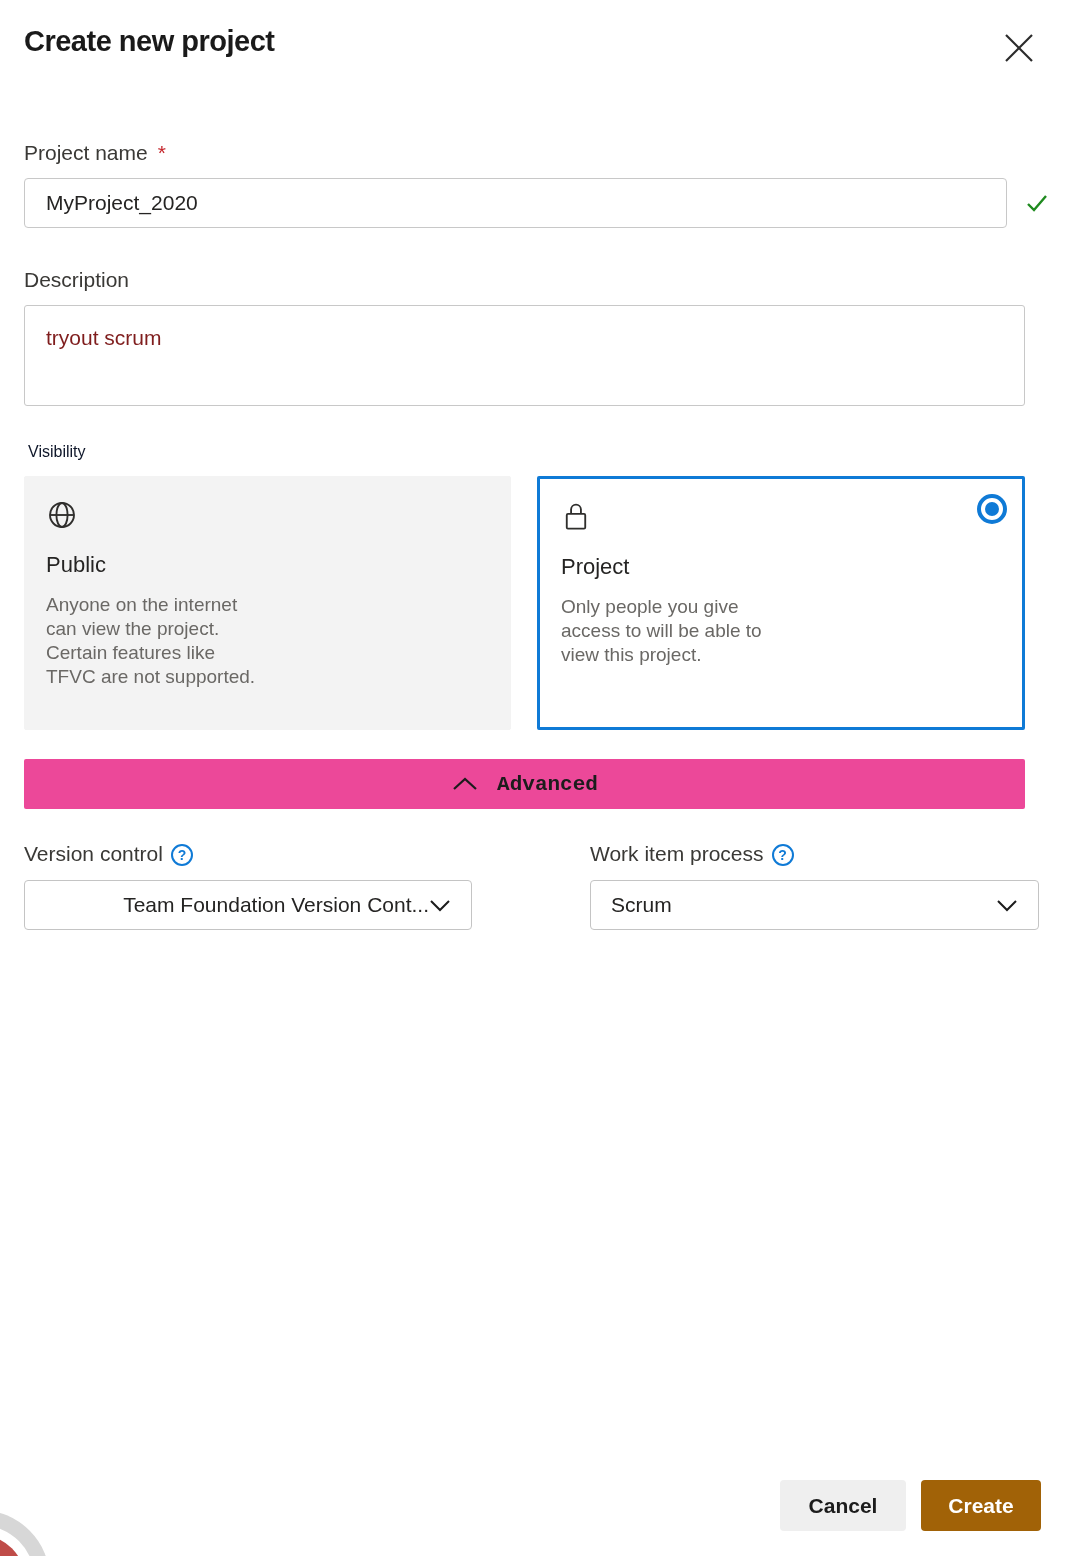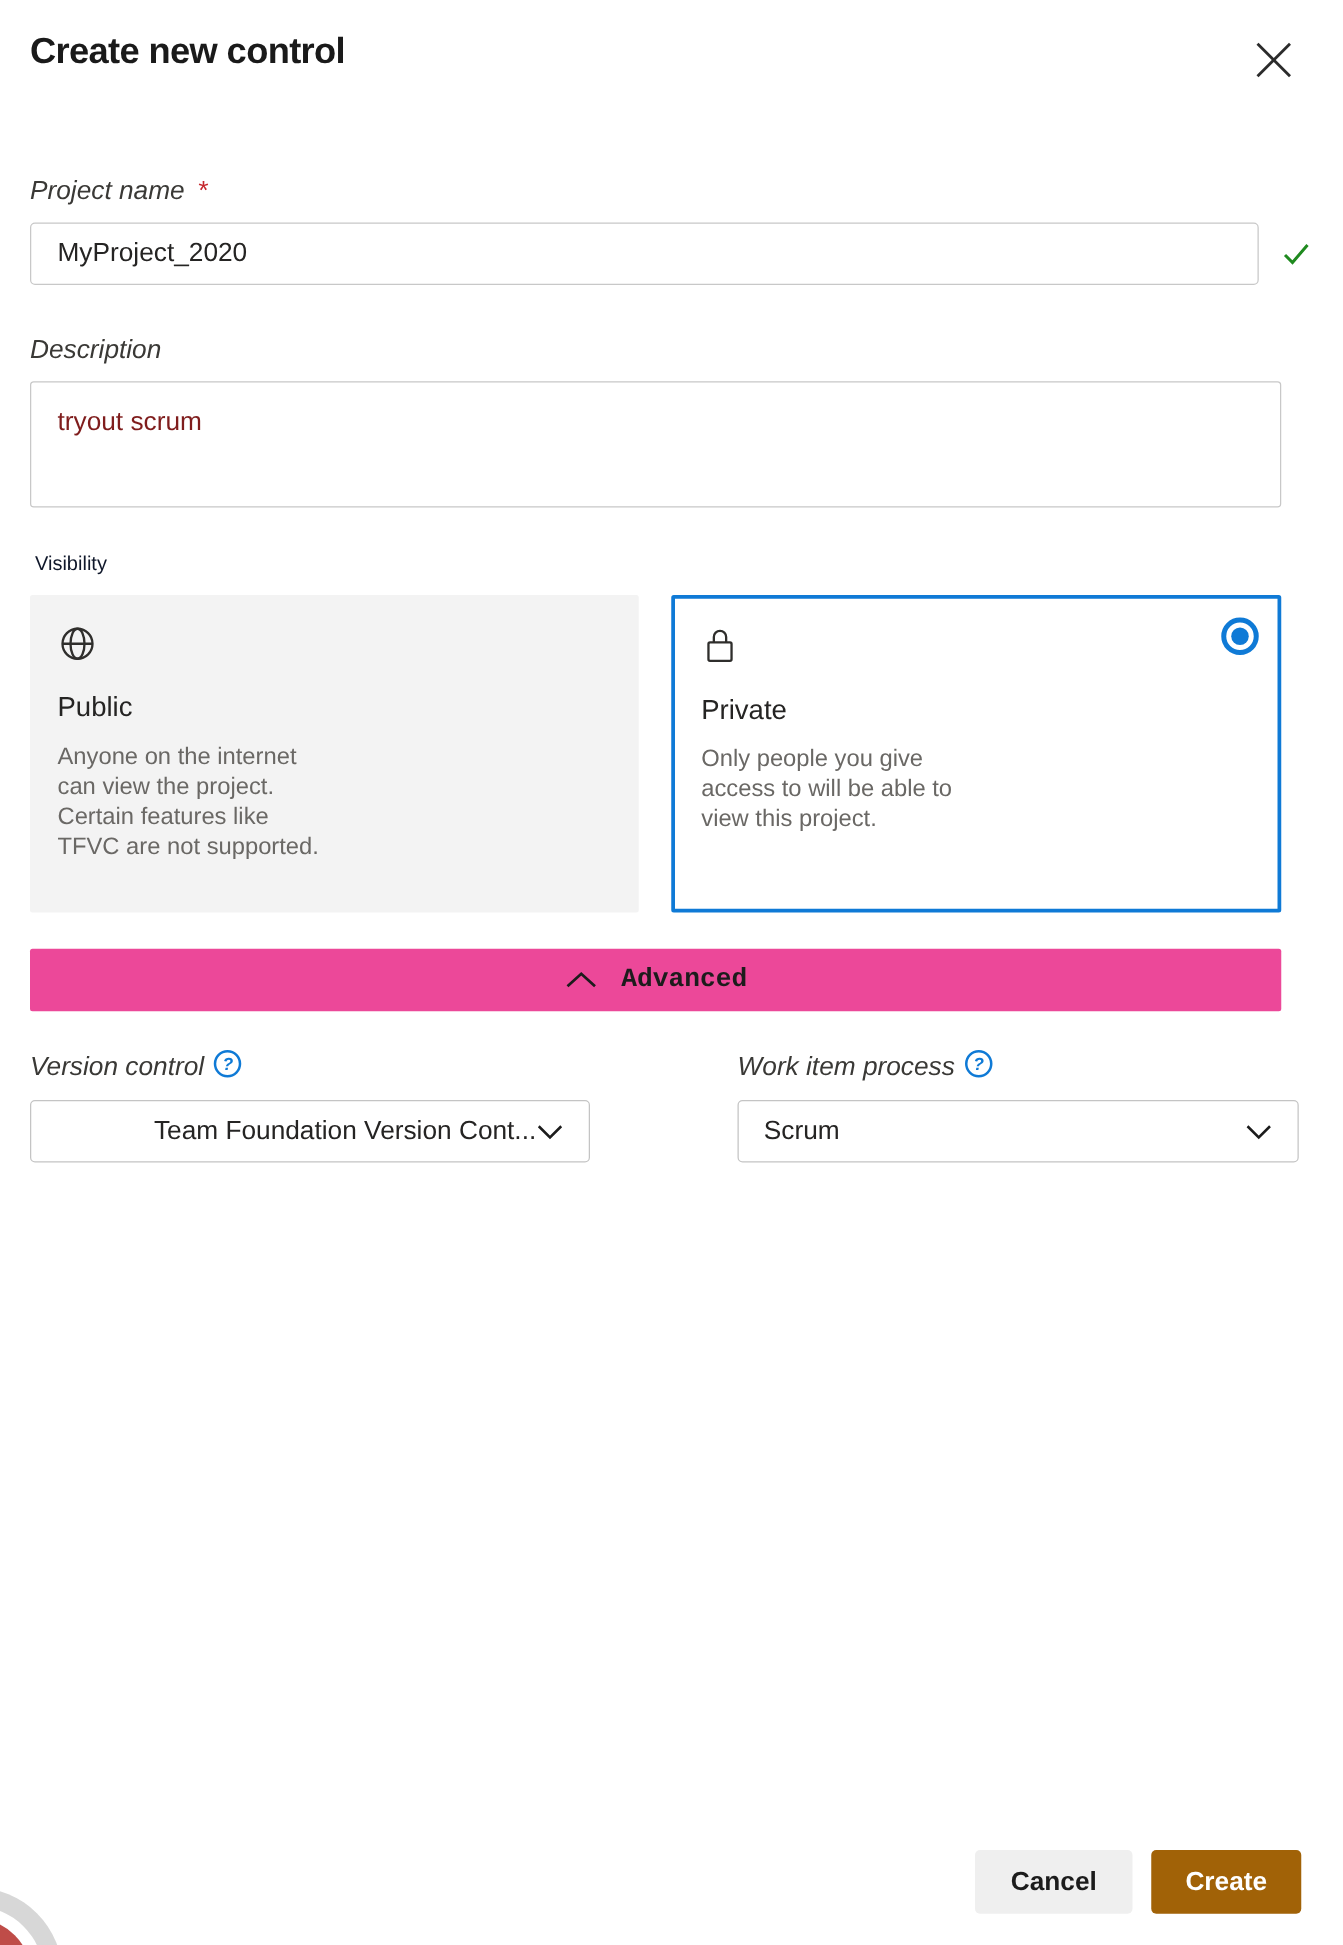--- a/index.html
+++ b/index.html
@@ -24,21 +24,21 @@
   .close-btn {
     position: absolute; top: 5px; right: 13px;
     width: 36px; height: 36px;
     background: transparent; border: none; cursor: pointer;
     display: flex; align-items: center; justify-content: center;
   }
 
   
   .field-label {
     font-size: 21px; color: #3a3936;
-    display: flex; align-items: center; gap: 8px; font-style: italic;
+    display: flex; align-items: flex-end; gap: 8px;
   }
   .required { color: #c5262c; margin-left: 2px; }
 
   .project-field { margin-top: 83px; }
   .input-row { display: flex; align-items: center; margin-top: 13px; }
   .text-input {
     width: 998px; height: 50px;
     border: 1px solid #c8c8c8; border-radius: 4px;
     font-family: "Liberation Sans", sans-serif;
     font-size: 21px; color: #252423;
@@ -134,21 +134,21 @@
   .corner-gray { left: -90px; top: 1510px; width: 140px; height: 140px; background: #d7d7d7; }
   .corner-white { left: -75px; top: 1525px; width: 110px; height: 110px; background: #ffffff; }
   .corner-red { left: -65px; top: 1535px; width: 90px; height: 90px; background: #bf4c48; }
 </style>
 </head>
 <body>
 
 <div class="page">
 
   <div class="dlg-header">
-    <h1 class="dlg-title">Create new control</h1>
+    <h1 class="dlg-title">Create new project</h1>
     <button class="close-btn">
       <span style="display:flex;">
         <svg width="34" height="34" viewBox="0 0 34 34">
           <line x1="4" y1="4" x2="30" y2="30" stroke="#2b2b2b" stroke-width="2.2"></line>
           <line x1="30" y1="4" x2="4" y2="30" stroke="#2b2b2b" stroke-width="2.2"></line>
         </svg>
       </span>
     </button>
   </div>
 
@@ -196,21 +196,21 @@
       <div class="vis-card selected">
         <div class="radio">
           <div class="radio-dot"></div>
         </div>
         <span class="vis-icon">
           <svg width="30" height="32" viewBox="0 0 24 26" fill="none" stroke="#2f2e2c" stroke-width="1.5">
             <rect x="4.5" y="10.5" width="15" height="12" rx="1"></rect>
             <path d="M8 10.5 V7 a4 4 0 0 1 8 0 v3.5"></path>
           </svg>
         </span>
-        <div class="vis-title">Private</div>
+        <div class="vis-title">Project</div>
         <div class="vis-desc">Only people you give
 access to will be able to
 view this project.</div>
       </div>
 
     </div>
   </div>
 
   <button class="advanced-bar">
     <span style="display:flex;">

